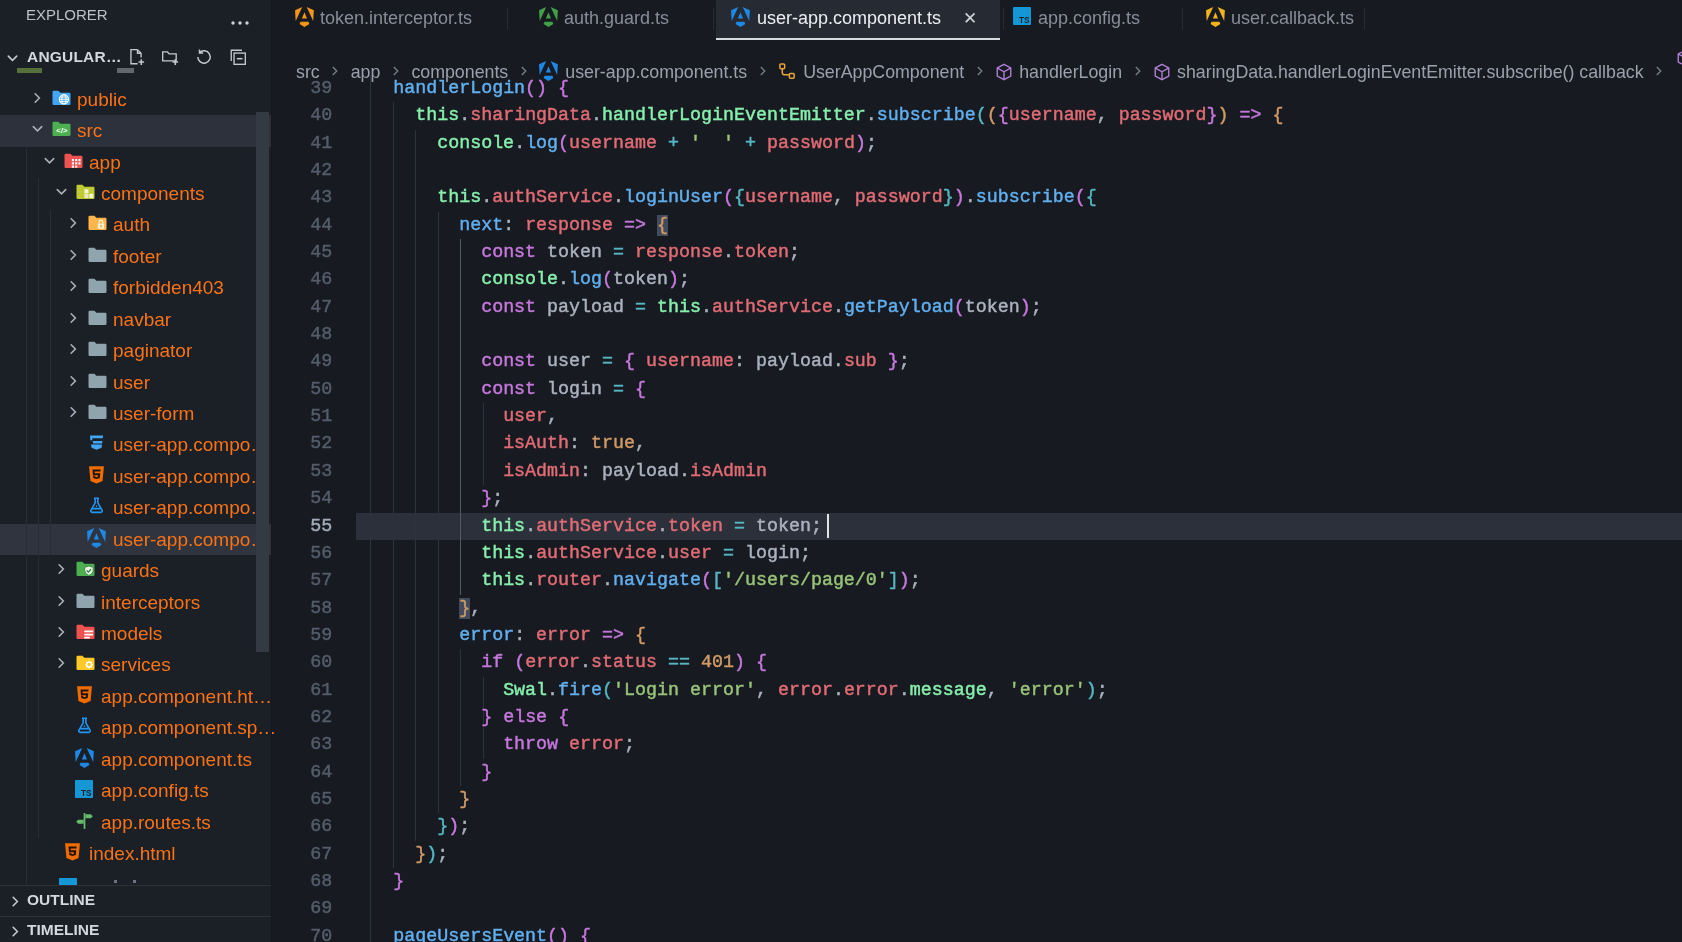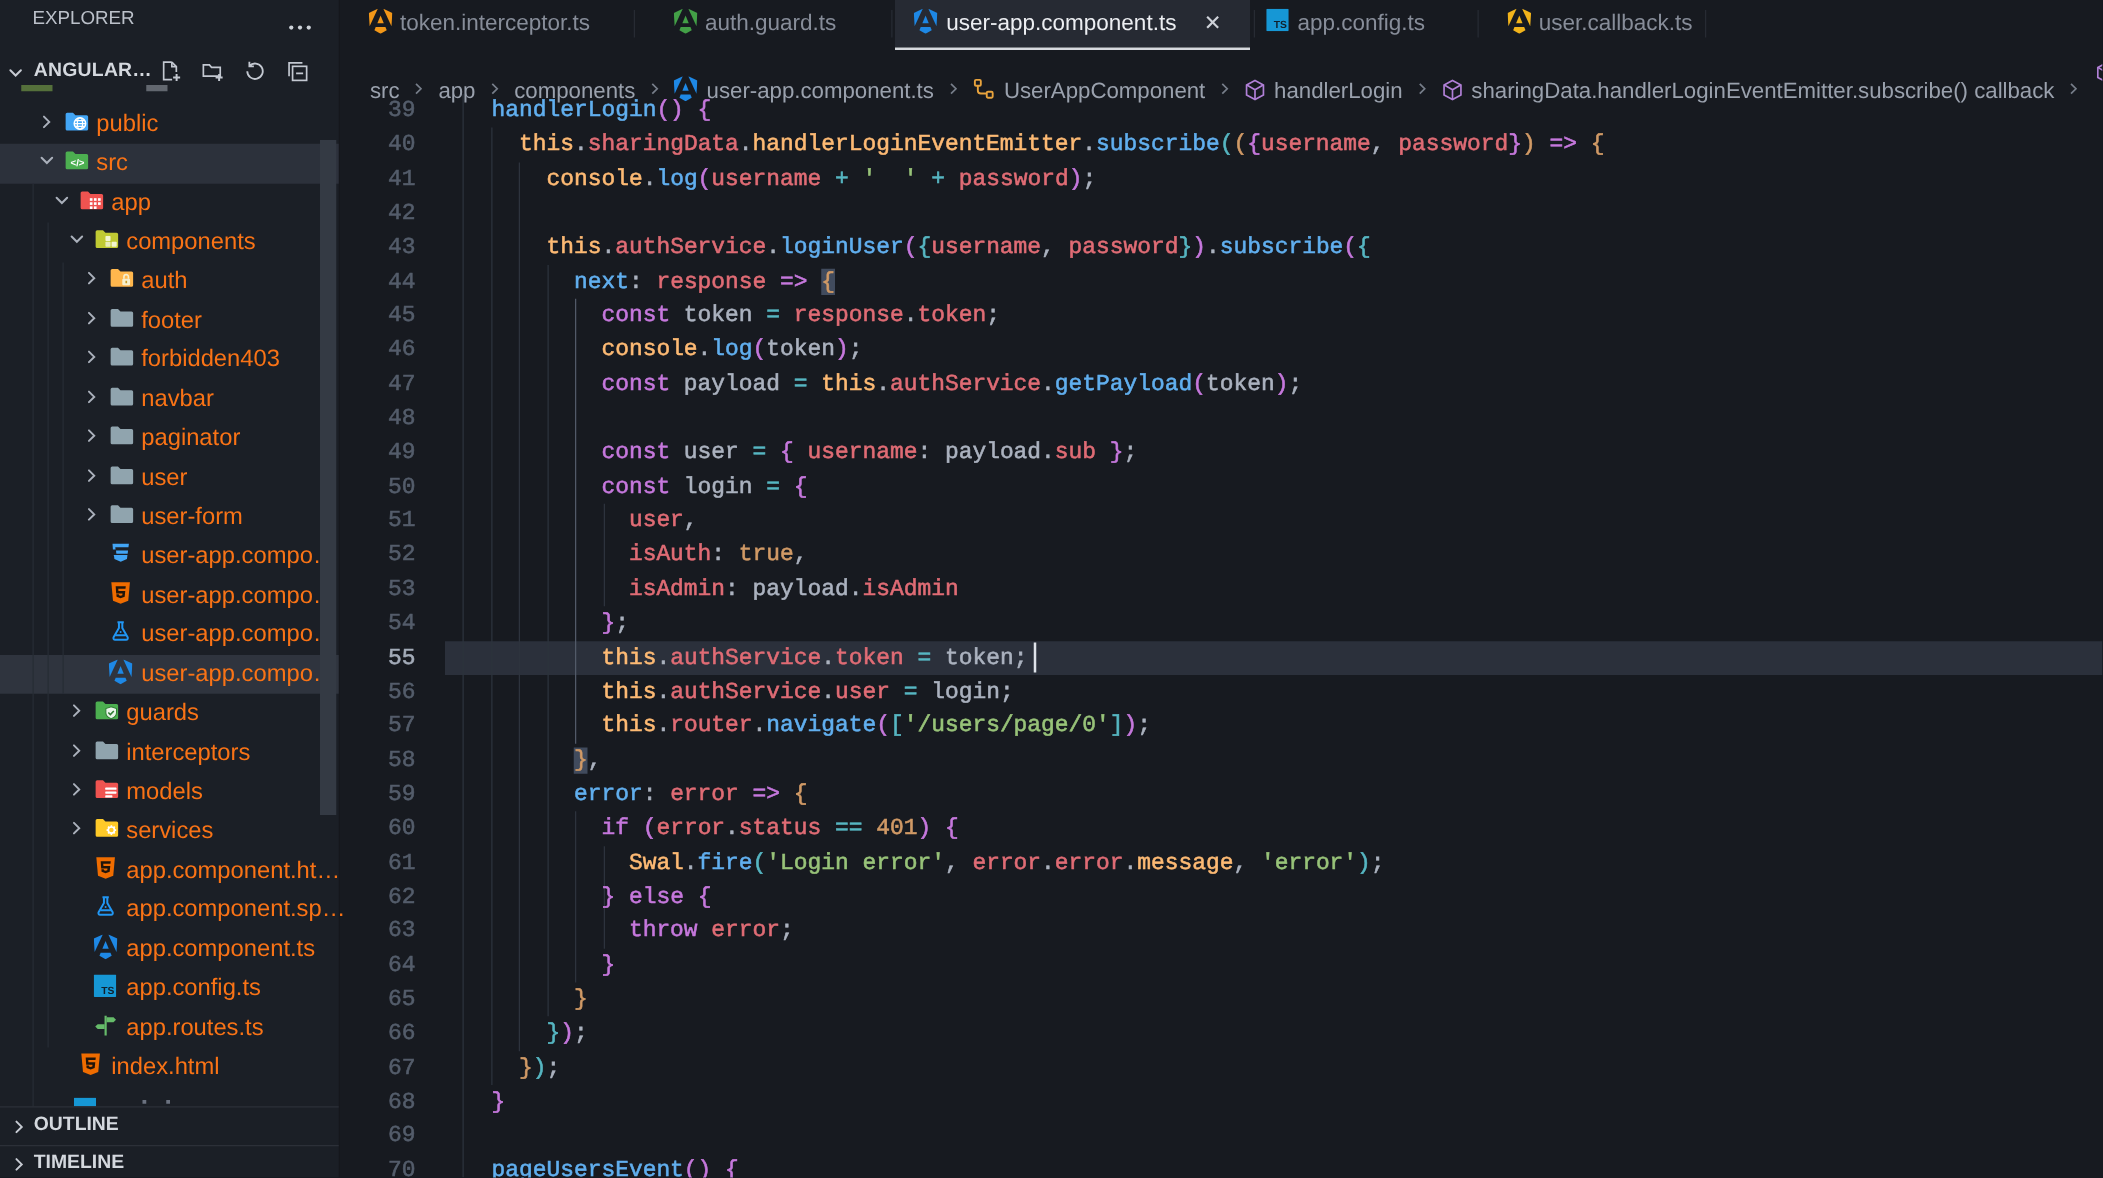--- a/index.html
+++ b/index.html
@@ -1,19 +1,19 @@
 <!DOCTYPE html>
 <html><head><meta charset="utf-8"><style>
 *{margin:0;padding:0;box-sizing:border-box;}
 html,body{width:1682px;height:942px;overflow:hidden;background:#171a20;font-family:"Liberation Sans",sans-serif;}
 .abs{position:absolute;}
 #root{position:relative;width:1682px;height:942px;}
 pre{font-family:"Liberation Mono",monospace;font-size:18.32px;line-height:27.35px;-webkit-text-stroke:0.45px currentColor;}
 .k{color:#c678dd;} .f{color:#61afef;} .p{color:#e06c75;}
-.g{color:#fdba74;} .o{color:#56b6c2;} .s{color:#98c379;}
+.g{color:#86efac;} .o{color:#56b6c2;} .s{color:#98c379;}
 .n{color:#d19a66;} .b1{color:#d19a66;} .b2{color:#c678dd;} .b3{color:#56b6c2;}
 .bx{background:#414b5d;}
 .trow{position:absolute;left:0;width:272px;height:31.43px;}
 .tlabel{position:absolute;top:50%;transform:translateY(-50%);font-size:19px;color:#f97316;white-space:nowrap;}
 .ticon{position:absolute;top:50%;transform:translateY(-50%);}
 .tchev{position:absolute;top:50%;transform:translateY(-50%);}
 </style></head><body>
 <div id="root">
 <div class="abs" style="left:272px;top:0;width:1410px;height:942px;background:#171a20;"></div>
 <div class="abs" style="left:356px;top:512.60px;width:1326px;height:27.35px;background:#2b303b;"></div>

